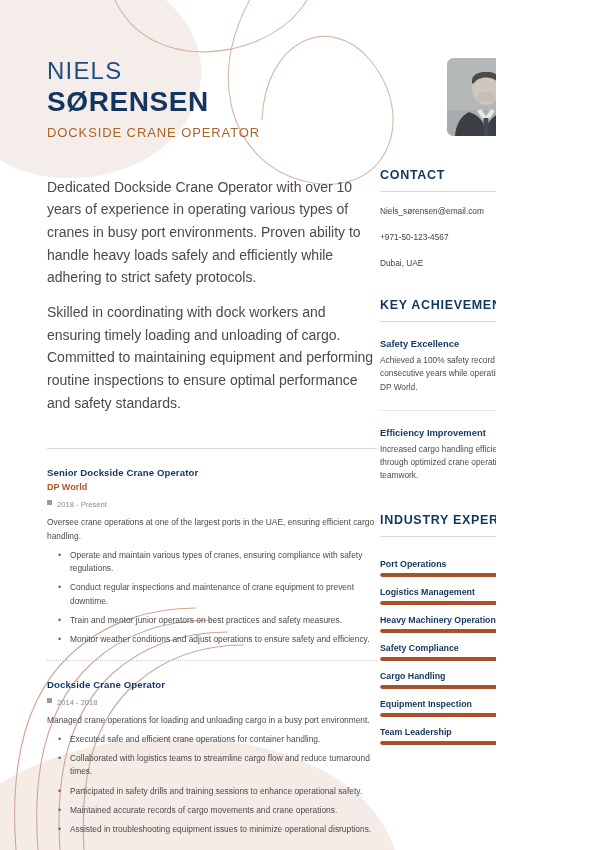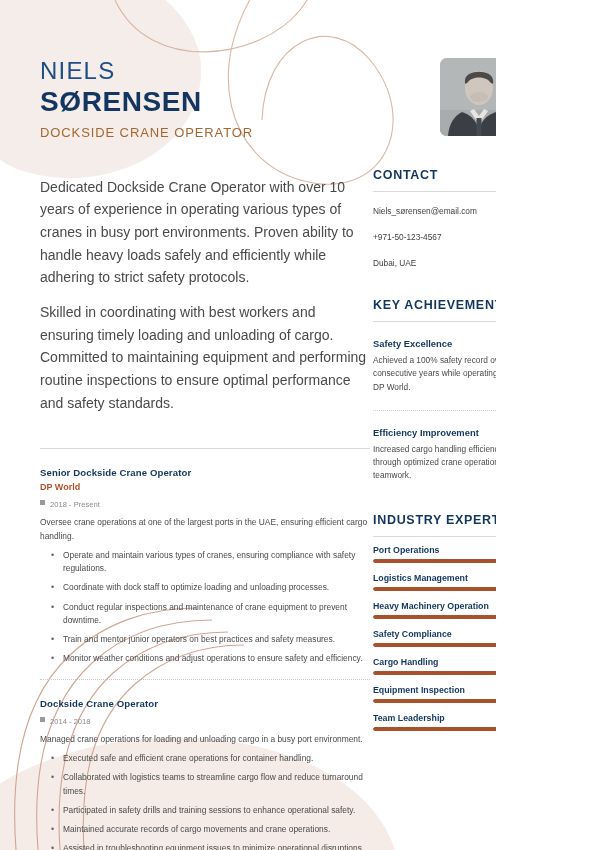--- a/index.html
+++ b/index.html
@@ -12,20 +12,21 @@
     overflow: hidden;
     position: relative;
   }
 
   .page {
     position: relative;
     width: 496px;
     height: 850px;
     background: #ffffff;
     overflow: hidden;
+    padding-left: 7px;
   }
 
   
   .decor { position: absolute; inset: 0; pointer-events: none; z-index: 0; }
   .decor svg { position: absolute; top: 0; left: 0; }
 
   
   .content {
     position: relative;
     z-index: 2;
@@ -196,21 +197,21 @@
     line-height: 1.6;
     color: #4a4a4a;
     margin-top: 5px;
   }
   .ach-sep {
     border-top: 1px dotted #cfcfcf;
     margin-top: 16px;
   }
 
   
-  .skills { margin-top: 8px; }
+  .skills { margin-top: 22px; }
   .skill { margin-bottom: 10px; }
   .skill-name {
     font-size: 8.8px;
     font-weight: 700;
     color: #12365f;
     margin-bottom: 4px;
   }
   .skill-track {
     height: 4px;
     background: #e3e3e3;
@@ -250,37 +251,36 @@
     <div class="col-left">
 
       <div class="header">
         <div class="name-first">NIELS</div>
         <div class="name-last">SØRENSEN</div>
         <div class="job-title">DOCKSIDE CRANE OPERATOR</div>
       </div>
 
       <div class="summary">
         <p>Dedicated Dockside Crane Operator with over 10 years of experience in operating various types of cranes in busy port environments. Proven ability to handle heavy loads safely and efficiently while adhering to strict safety protocols.</p>
-        <p>Skilled in coordinating with best workers and ensuring timely loading and unloading of cargo. Committed to maintaining equipment and performing routine inspections to ensure optimal performance and safety standards.</p>
+        <p>Skilled in coordinating with dock workers and ensuring timely loading and unloading of cargo. Committed to maintaining equipment and performing routine inspections to ensure optimal performance and safety standards.</p>
       </div>
 
       <div class="sec-left">
         <div class="sec-rule"></div>
 
         <div class="job">
           <div class="job-role">Senior Dockside Crane Operator</div>
           <div class="job-company">DP World</div>
           <div class="job-date">
             <span class="date-icon"></span>
             <span class="job-date-text">2018 - Present</span>
           </div>
           <div class="job-desc">Oversee crane operations at one of the largest ports in the UAE, ensuring efficient cargo handling.</div>
           <ul class="job-bullets">
             <li>Operate and maintain various types of cranes, ensuring compliance with safety regulations.</li>
-            <li>Coordinate with dock staff to optimize loading and unloading processes.</li>
             <li>Conduct regular inspections and maintenance of crane equipment to prevent downtime.</li>
             <li>Train and mentor junior operators on best practices and safety measures.</li>
             <li>Monitor weather conditions and adjust operations to ensure safety and efficiency.</li>
           </ul>
         </div>
 
         <div class="job-sep"></div>
 
         <div class="job">
           <div class="job-role">Dockside Crane Operator</div>

